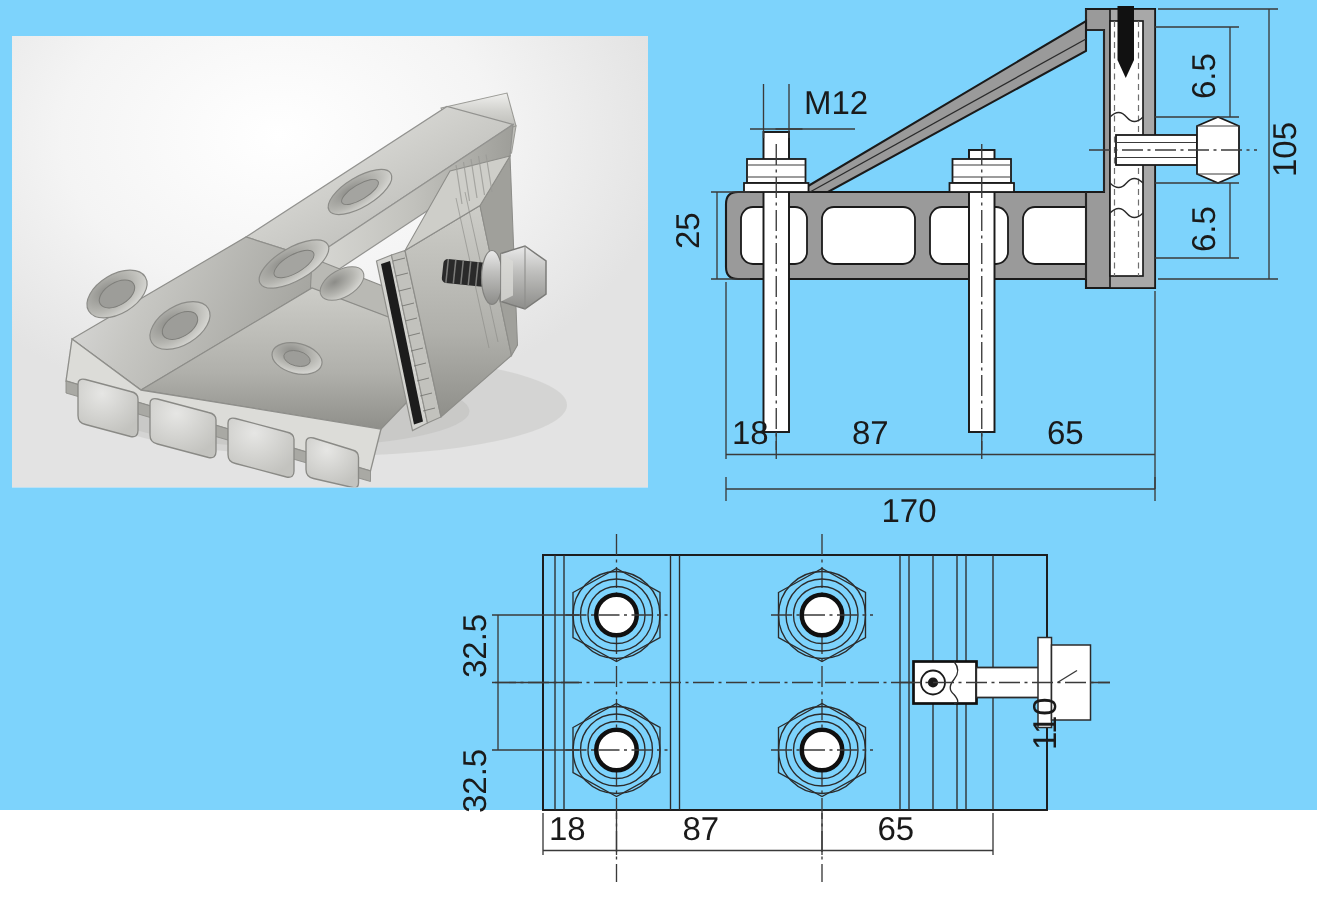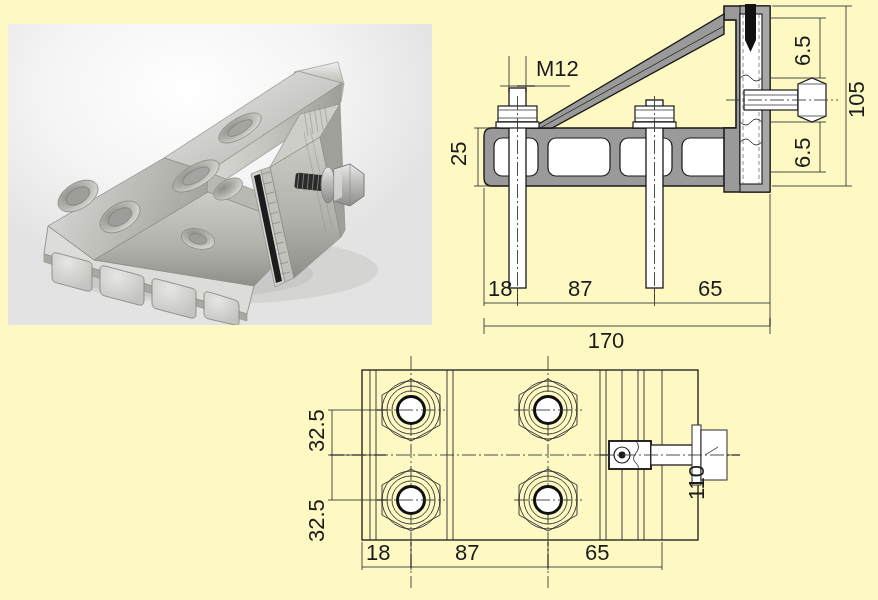--- a/index.html
+++ b/index.html
@@ -2,21 +2,21 @@
 <html><head>
 <meta charset="utf-8">
 <title>Technical Drawing</title>
 <style>
   html,body{margin:0;padding:0;background:#ffffff;}
   body{
     width:878px;height:600px;
     font-family:"Liberation Sans", sans-serif;
     overflow:hidden;position:relative;
   }
-  #stage{position:absolute;left:0;top:0;width:878px;height:600px;background:#fef9c3;}
+  #stage{position:absolute;left:0;top:0;width:878px;height:540px;background:#7dd3fc;}
 
   
   #photo-panel{
     position:absolute;left:8px;top:24px;width:424px;height:301px;
     background:#f0f0f0;
     overflow:hidden;
   }
   #photo-svg{position:absolute;left:0;top:0;}
 
   

